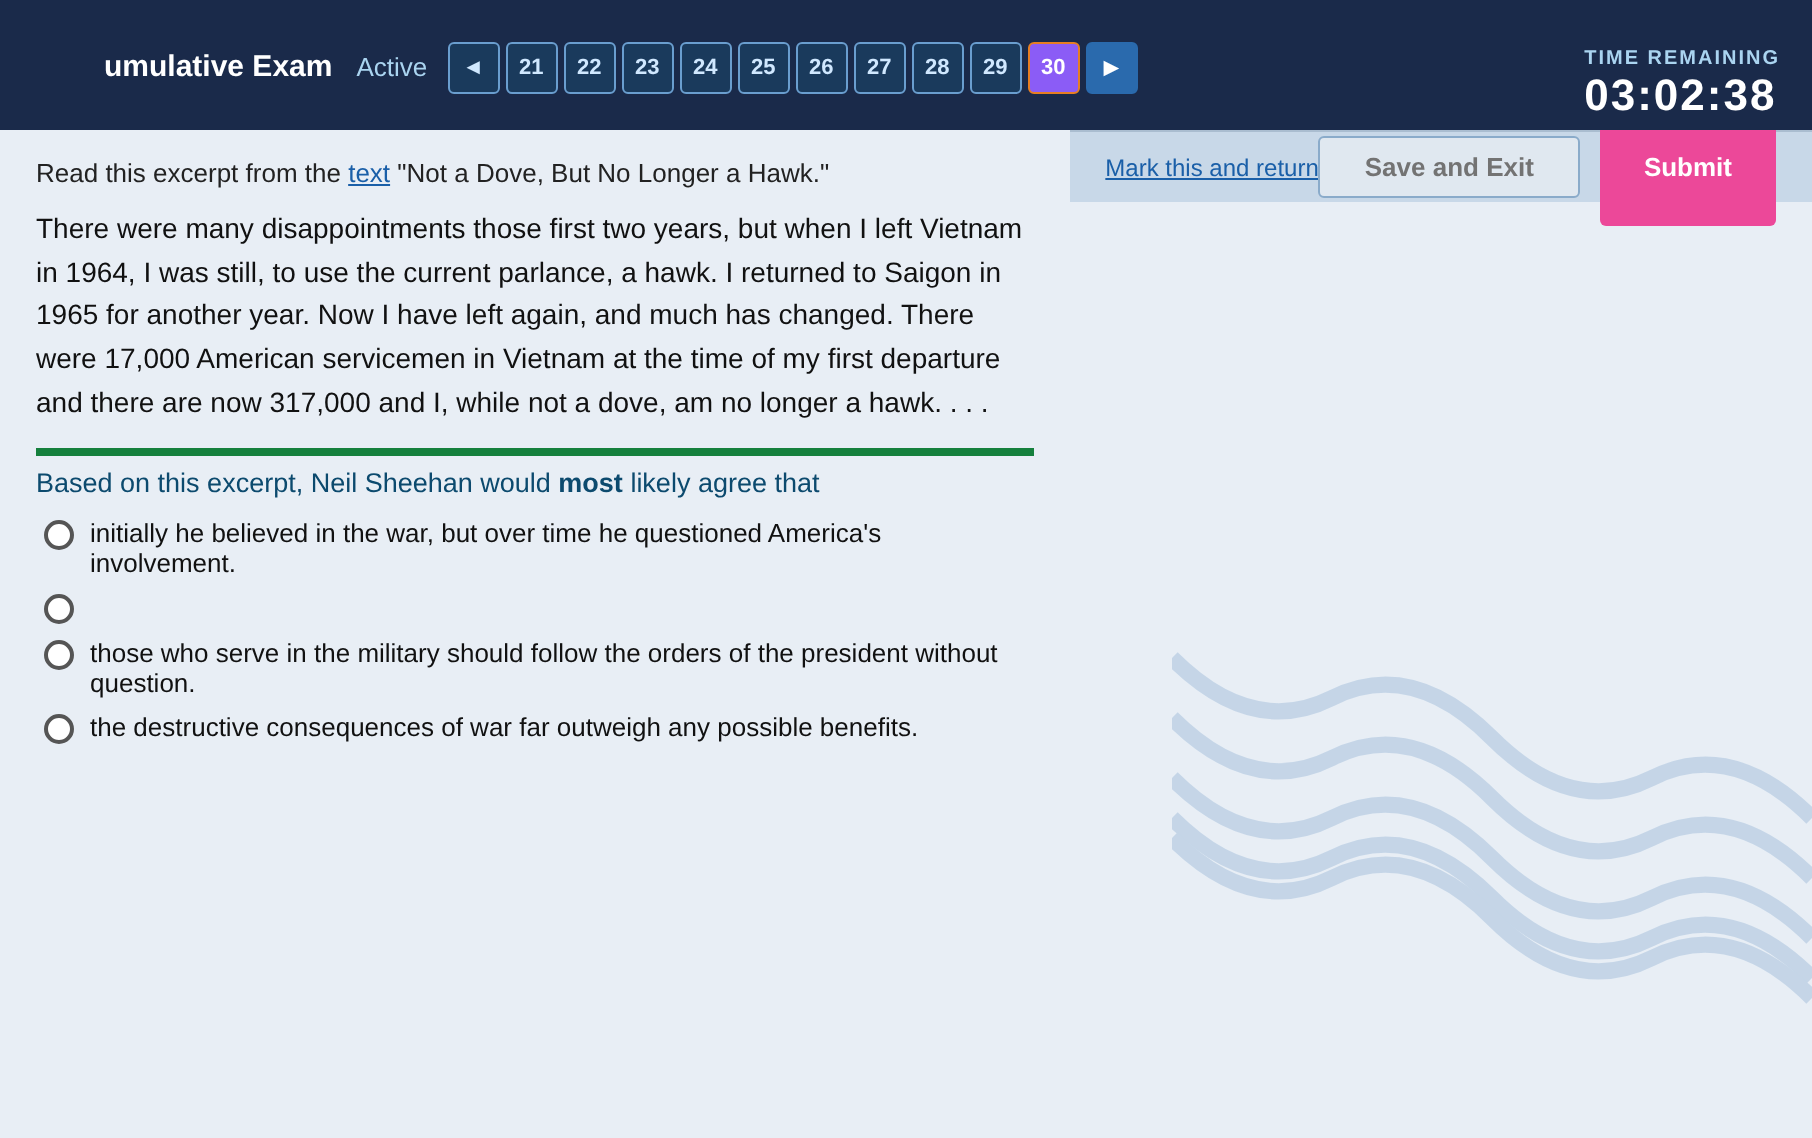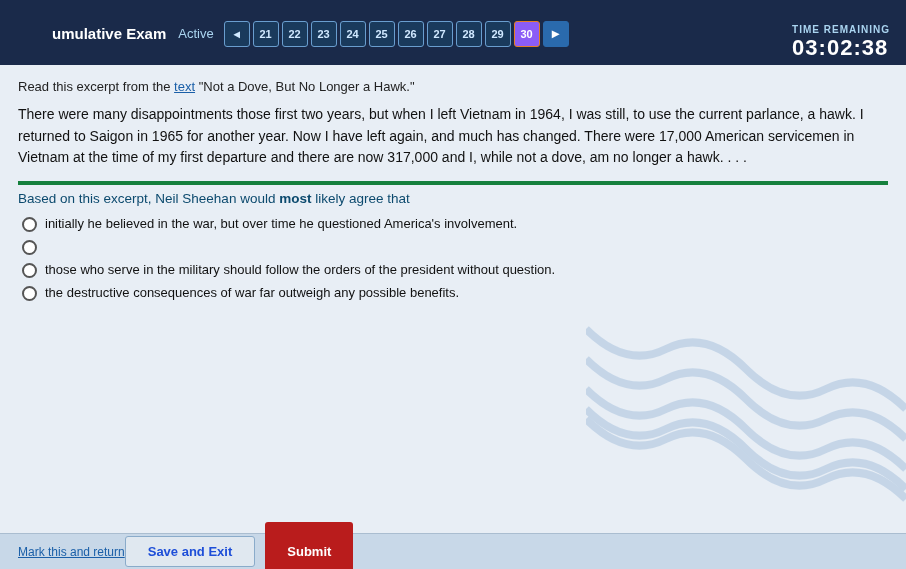--- a/index.html
+++ b/index.html
@@ -86,21 +86,21 @@
       font-weight: bold;
       letter-spacing: 1px;
     }
 
     
     .main-content {
       background: #e8eef5;
       flex: 1;
       margin: 0;
       display: flex;
-      flex-direction: column;
+      flex-direction: row;
       overflow: hidden;
       position: relative;
     }
 
     .question-area {
       flex: 1;
       padding: 14px 18px 8px 18px;
       overflow-y: auto;
     }
 
@@ -183,21 +183,21 @@
       cursor: pointer;
     }
     .bottom-buttons {
       display: flex;
       gap: 10px;
       align-items: center;
     }
     .btn-save {
       background: #e0e8f0;
       border: 1.5px solid #8aabca;
-      color: #1d4ed8;
+      color: #737373;
       font-size: 13px;
       font-weight: bold;
       padding: 7px 22px;
       border-radius: 3px;
       cursor: pointer;
     }
     .btn-next {
       background: #2a7ad4;
       border: none;
       color: #fff;
@@ -212,21 +212,21 @@
     }
     .btn-next .arrow-right {
       width: 0;
       height: 0;
       border-top: 6px solid transparent;
       border-bottom: 6px solid transparent;
       border-left: 9px solid #fff;
       display: inline-block;
     }
     .btn-submit {
-      background: #b91c1c;
+      background: #ec4899;
       border: none;
       color: #fff;
       font-size: 13px;
       font-weight: bold;
       padding: 22px 22px;
       border-radius: 3px;
       cursor: pointer;
     }
   </style>
 </head>

